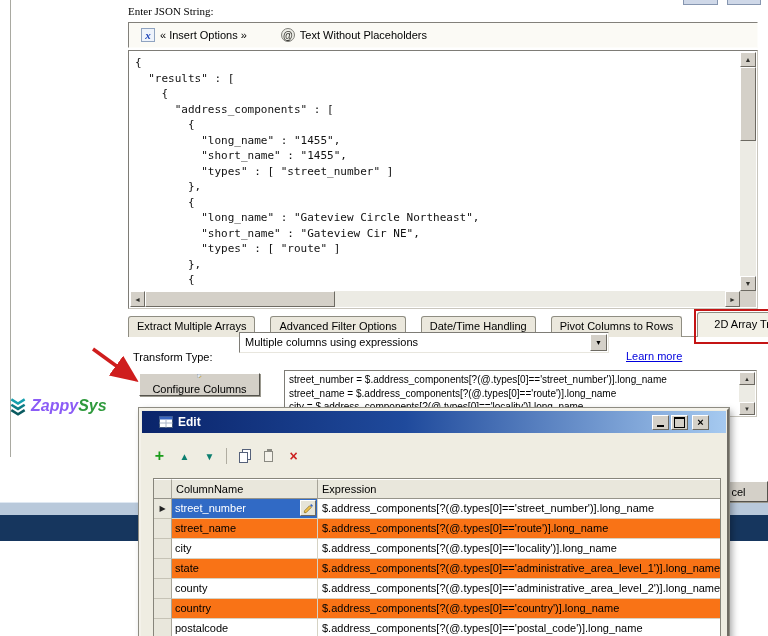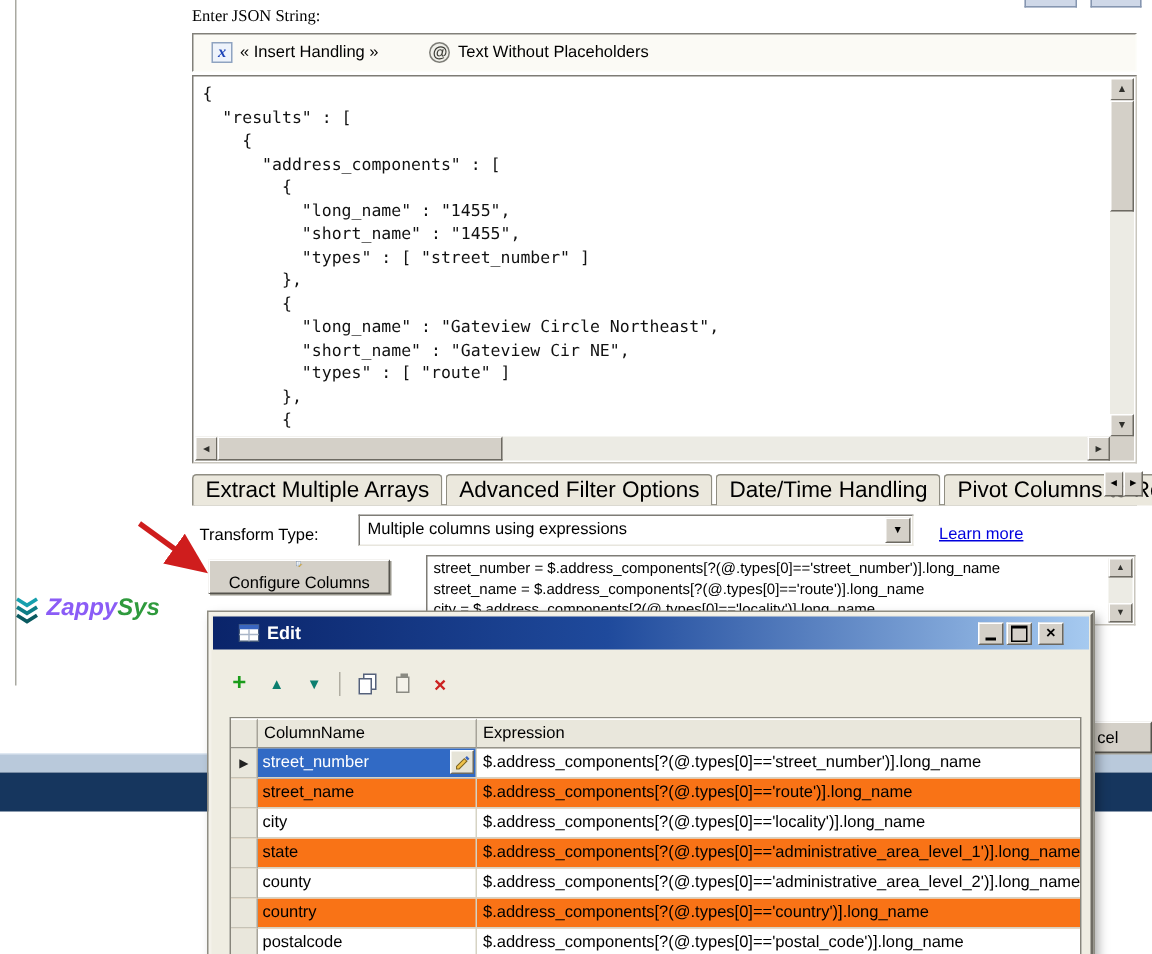--- a/index.html
+++ b/index.html
@@ -30,30 +30,30 @@
   .sb-btn { position:absolute; width:16px; height:15px; background:#d4d0c8; border:1px solid; border-color:#fff #6d6a62 #6d6a62 #fff;
     font-size:7px; color:#30302c; display:flex; align-items:center; justify-content:center; }
   .vscroll .up { top:0; left:0; } .vscroll .down { bottom:0; left:0; }
   .hscroll .sb-btn { width:15px; height:16px; top:0; } .hscroll .left { left:0; } .hscroll .right { right:0; }
   .sb-thumb { position:absolute; left:0; top:15px; width:16px; height:74px; background:#d4d0c8; border:1px solid; border-color:#fff #6d6a62 #6d6a62 #fff; }
   .sb-thumbh { position:absolute; top:0; left:15px; width:190px; height:16px; background:#d4d0c8; border:1px solid; border-color:#fff #6d6a62 #6d6a62 #fff; }
   .sb-corner { position:absolute; right:1px; bottom:1px; width:16px; height:16px; background:#d4d0c8; }
 
   .tabstrip { position:absolute; left:128px; top:310px; height:27px; display:flex; align-items:flex-end; }
   .tab { height:21px; padding:0 8px; background:#ebe8dd; border:1px solid #8f8d82; border-bottom:none;
-    border-radius:3px 3px 0 0; margin-right:2px; font-size:15px; line-height:19px; white-space:nowrap; cursor:pointer; }
+    border-radius:3px 3px 0 0; margin-right:15px; font-size:11px; line-height:19px; white-space:nowrap; cursor:pointer; }
   .tab.active { position:relative; height:25px; line-height:23px; background:#f2f0e6; z-index:3;padding-left:16px; }
   .red-box { position:absolute; left:-4px; right:-4px; top:-4px; bottom:-7px; border:2px solid #c41414; pointer-events:none; }
   .tab-baseline { position:absolute; left:128px; top:336px; width:630px; height:1px; background:#98968a; }
   .tab-scroll { position:absolute; left:736px; top:314px; display:flex; }
   .tsa { width:13px; height:17px; background:#d4d0c8; border:1px solid; border-color:#fff #6d6a62 #6d6a62 #fff;
     font-size:7px; display:flex; align-items:center; justify-content:center; cursor:pointer; }
 
   .tt-label { position:absolute; left:133px; top:351px; }
-  .combo { position:absolute; left:239px; top:343px; width:370px; height:21px; background:#fff;
+  .combo { position:absolute; left:239px; top:332px; width:370px; height:21px; background:#fff;
     border:1px solid; border-color:#7e7c76 #e8e6de #e8e6de #7e7c76; cursor:pointer; }
   .combo .val { position:absolute; left:5px; top:3px; }
   .combo-btn { position:absolute; right:1px; top:1px; width:17px; height:17px; background:#d4d0c8;
     border:1px solid; border-color:#fff #6d6a62 #6d6a62 #fff; font-size:7px; display:flex; align-items:center; justify-content:center; }
   .learn-more { position:absolute; left:626px; top:350px; color:#0000dd; text-decoration:underline; cursor:pointer; }
 
   .cfg-btn { position:absolute; left:139px; top:373px; width:121px; height:23px; background:#d4d0c8;
     border:1px solid; border-color:#fff #55534d #55534d #fff; box-shadow:1px 1px 0 #9a988e;
     display:flex; align-items:center; justify-content:center; gap:5px; font-size:11px; cursor:pointer;flex-direction:column; }
 
@@ -128,21 +128,21 @@
 
   <div class="left-vline"></div>
   <div class="partial-btn pb1"></div>
   <div class="partial-btn pb2"></div>
 
   <div class="json-label">Enter JSON String:</div>
 
   <div class="editor-toolbar">
     <div class="tb-btn">
       <span class="var-icon">x</span>
-      <span>« Insert Handling »</span>
+      <span>« Insert Options »</span>
     </div>
     <div class="tb-btn">
       <span class="at-icon">@</span>
       <span>Text Without Placeholders</span>
     </div>
   </div>
 
   <div class="json-editor">
     <pre id="json-code">{
   "results" : [

